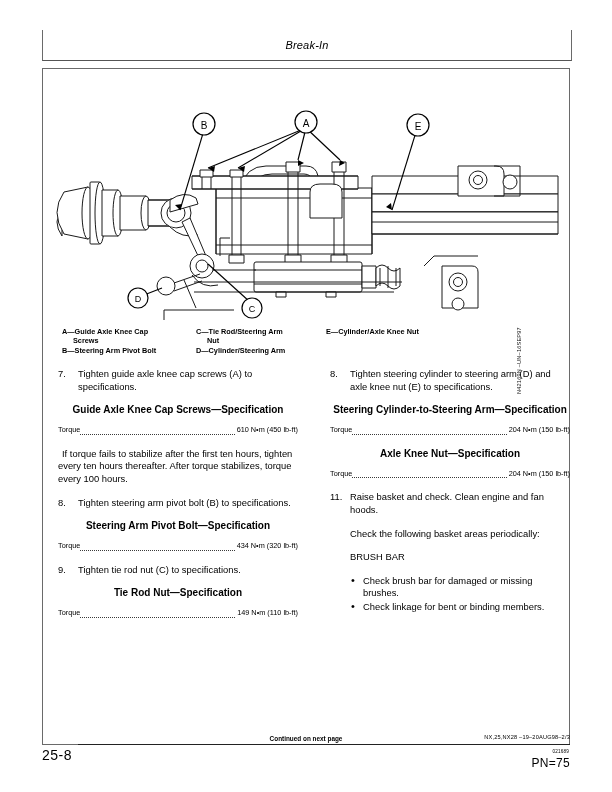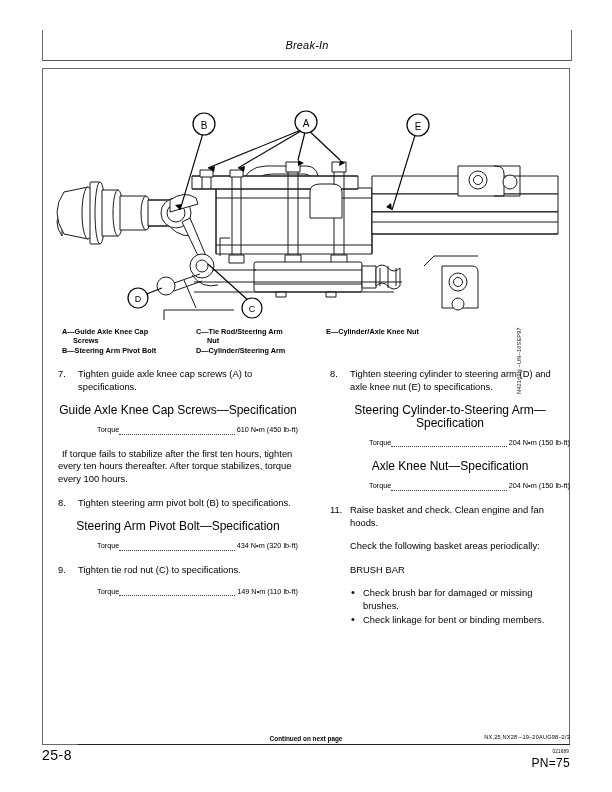--- a/index.html
+++ b/index.html
@@ -38,23 +38,23 @@
   
   .col{position:absolute;top:368px;width:240px;font-size:9.4px;line-height:12.6px;}
   .col.left{left:58px;}
   .col.right{left:330px;}
 
   .step{position:relative;padding-left:20px;margin-bottom:11px;}
   .step .num{position:absolute;left:0;top:0;width:17px;text-align:left;}
   .step.wide .num{width:19px;}
   .step p{margin:0;}
 
-  .spec-title{text-align:center;font-size:12px;font-weight:normal;margin:10px 0 9px;}
+  .spec-title{text-align:center;font-size:10px;font-weight:bold;margin:10px 0 9px;}
   .spec-row{position:relative;font-size:7.3px;height:11px;margin-bottom:11px;
-    display:flex;align-items:flex-end;margin-left:39px;}
+    display:flex;align-items:flex-end;}
   .spec-row .lbl{white-space:nowrap;}
   .spec-row .dots{flex:1 1 auto;border-bottom:1px dotted #3a3a3a;margin:0 2px 2px 0;height:7px;}
   .spec-row .val{white-space:nowrap;}
 
   .para{margin:0 0 11px 0;}
   .para.indent{text-indent:4px;}
   .sub{margin:0 0 11px 20px;}
   .bullets{margin:0 0 0 20px;padding:0;list-style:none;}
   .bullets li{position:relative;padding-left:13px;margin-bottom:1px;}
   .bullets li::before{content:"\2022";position:absolute;left:1px;top:-1px;font-size:11px;}
@@ -278,20 +278,21 @@
       <span class="lbl">Torque</span>
       <span class="dots"></span>
       <span class="val">434 N•m (320 lb-ft)</span>
     </div>
 
     <div class="step">
       <span class="num">9.</span>
       <p>Tighten tie rod nut (C) to specifications.</p>
     </div>
 
+    <div class="spec-title">Tie Rod Nut—Specification</div>
     <div class="spec-row">
       <span class="lbl">Torque</span>
       <span class="dots"></span>
       <span class="val">149 N•m (110 lb-ft)</span>
     </div>
   </div>
 
   <div class="col right">
 
     <div class="step wide">

